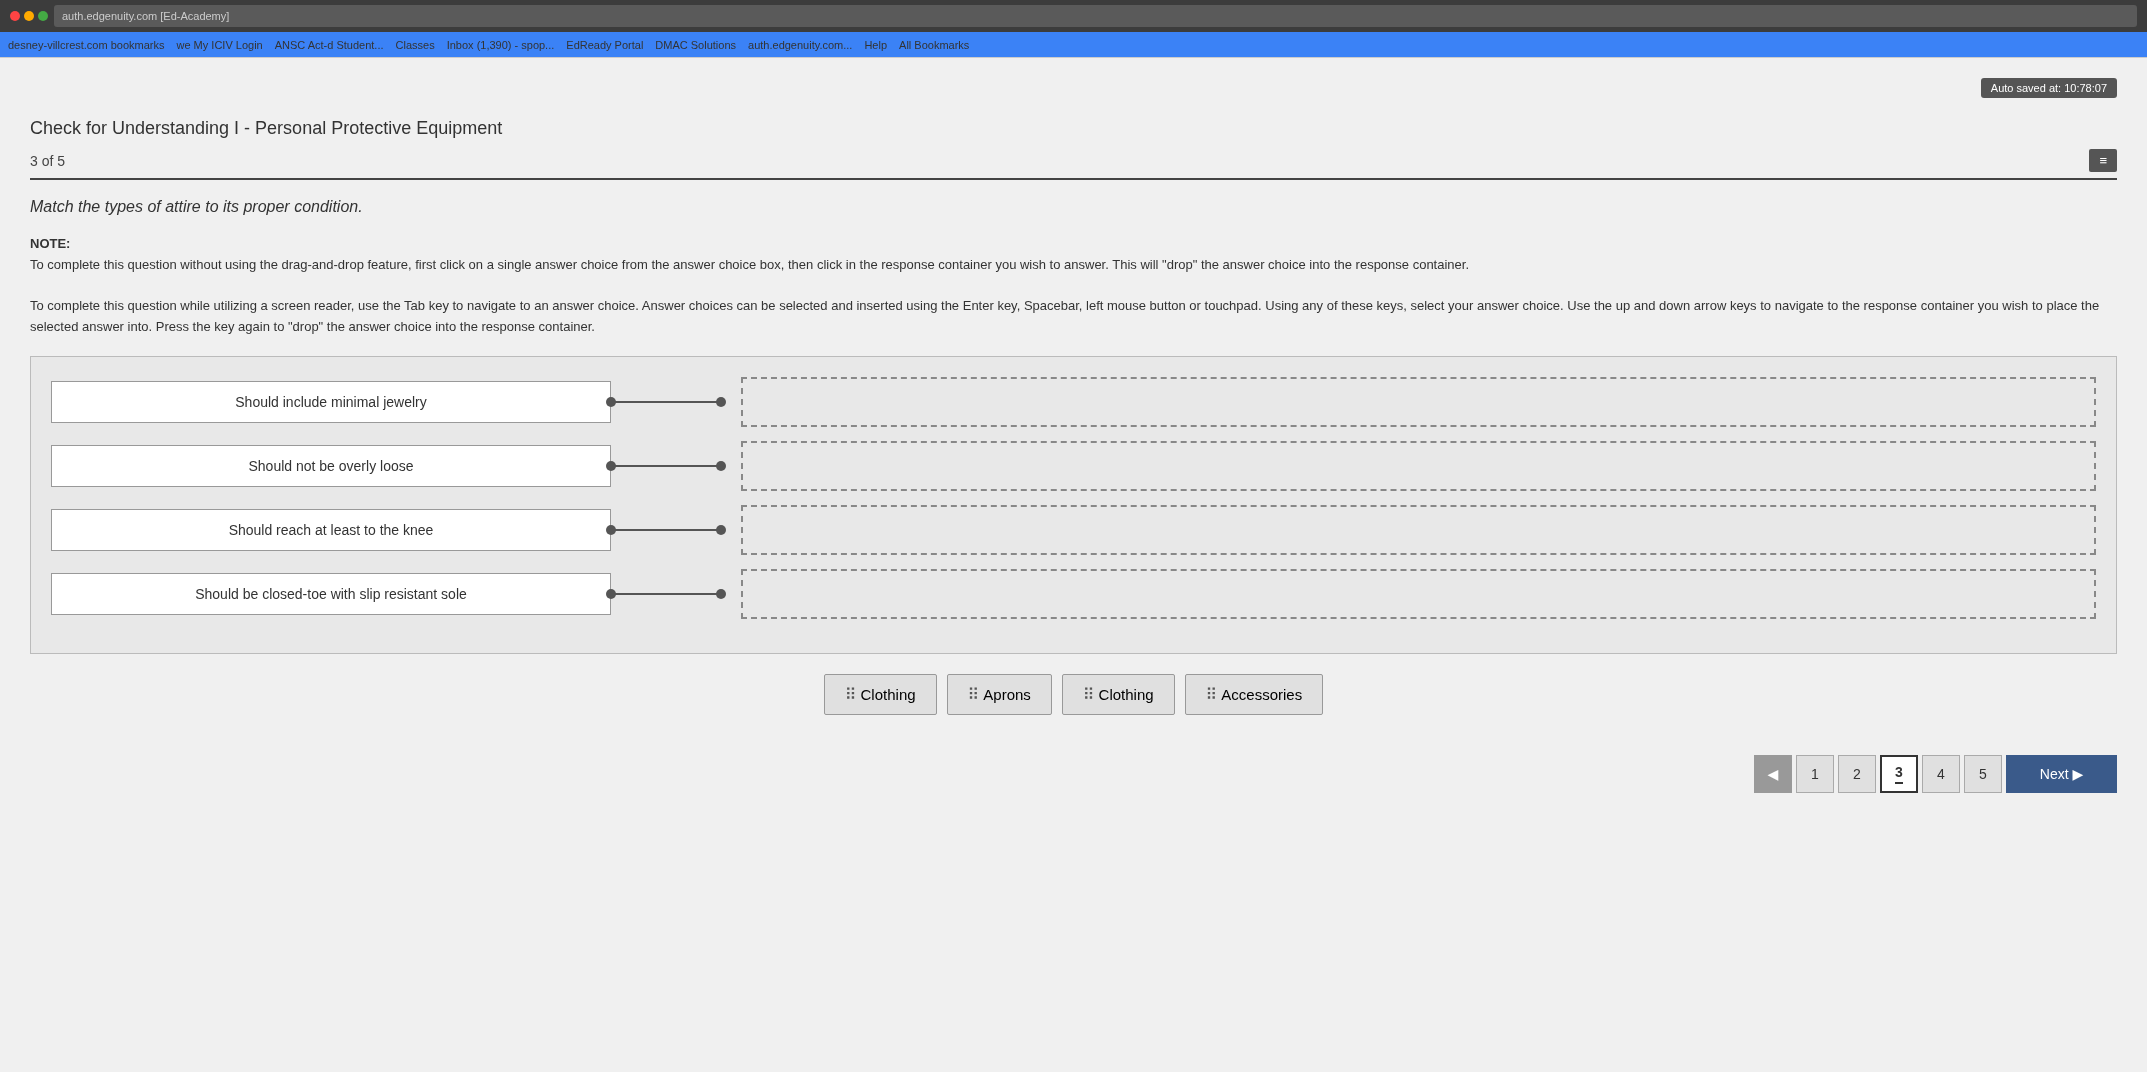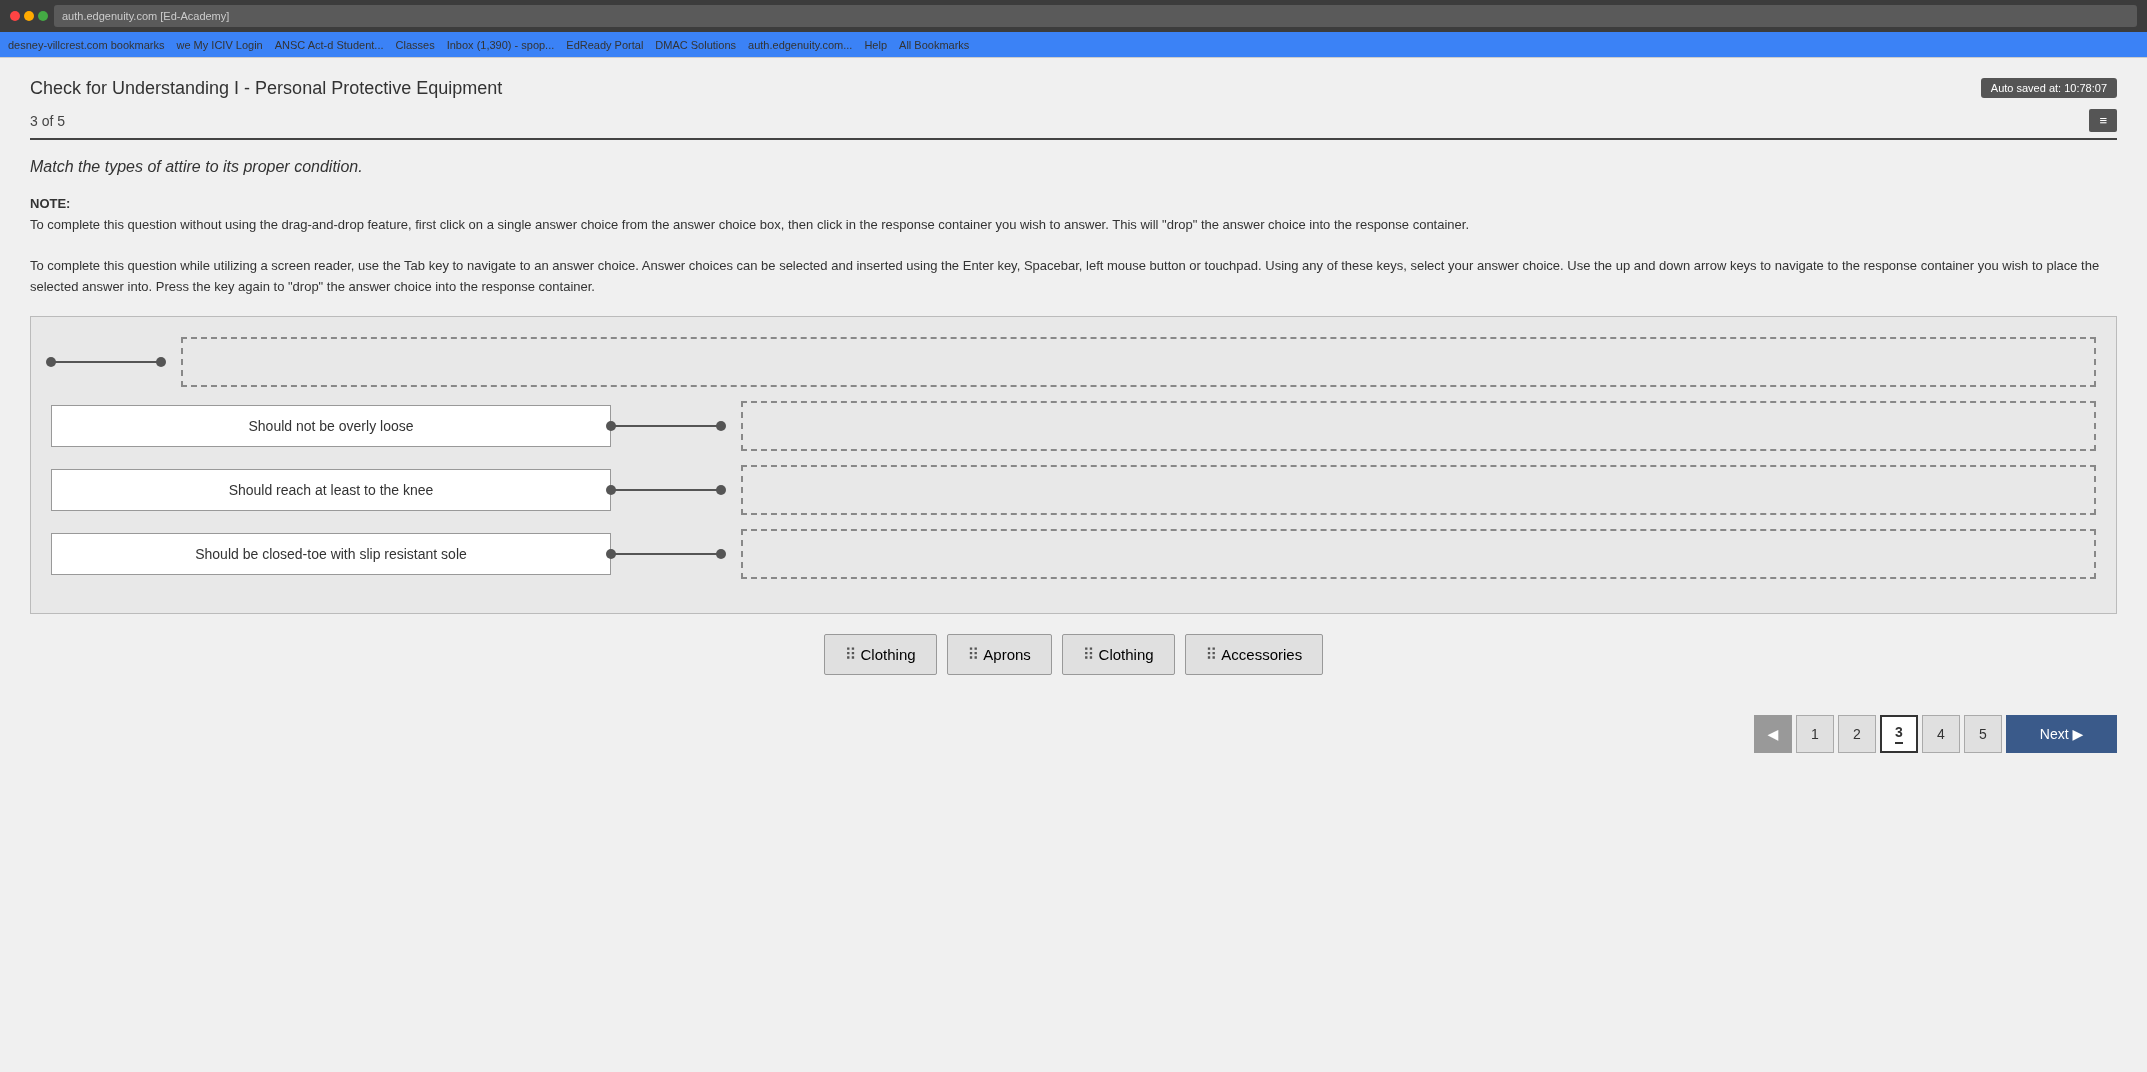--- a/index.html
+++ b/index.html
@@ -69,20 +69,21 @@
     .page-header {
       display: flex;
       justify-content: space-between;
       align-items: flex-start;
       margin-bottom: 10px;
     }
     .page-title {
       font-size: 18px;
       font-weight: normal;
       color: #333;
+      margin-top: 40px;
     }
     .auto-saved-badge {
       background: #555;
       color: #fff;
       font-size: 11px;
       padding: 4px 10px;
       border-radius: 3px;
     }
 
     .question-counter {
@@ -299,20 +300,21 @@
   <div class="note-section">
     <strong>NOTE:</strong><br>
     <span>To complete this question without using the drag-and-drop feature, first click on a single answer choice from the answer choice box, then click in the response container you wish to answer. This will "drop" the answer choice into the response container.</span>
     <br><br>
     <span>To complete this question while utilizing a screen reader, use the Tab key to navigate to an answer choice. Answer choices can be selected and inserted using the Enter key, Spacebar, left mouse button or touchpad. Using any of these keys, select your answer choice. Use the up and down arrow keys to navigate to the response container you wish to place the selected answer into. Press the key again to "drop" the answer choice into the response container.</span>
   </div>
 
   <div class="matching-container">
 
     <div class="match-row">
+      <div class="match-statement">Should include minimal jewelry</div>
       <div class="match-connector">
         <div class="connector-line">
           <div class="connector-dot-left"></div>
           <div class="connector-dot-right"></div>
         </div>
       </div>
       <div class="match-drop-zone"></div>
     </div>
 
     <div class="match-row">

